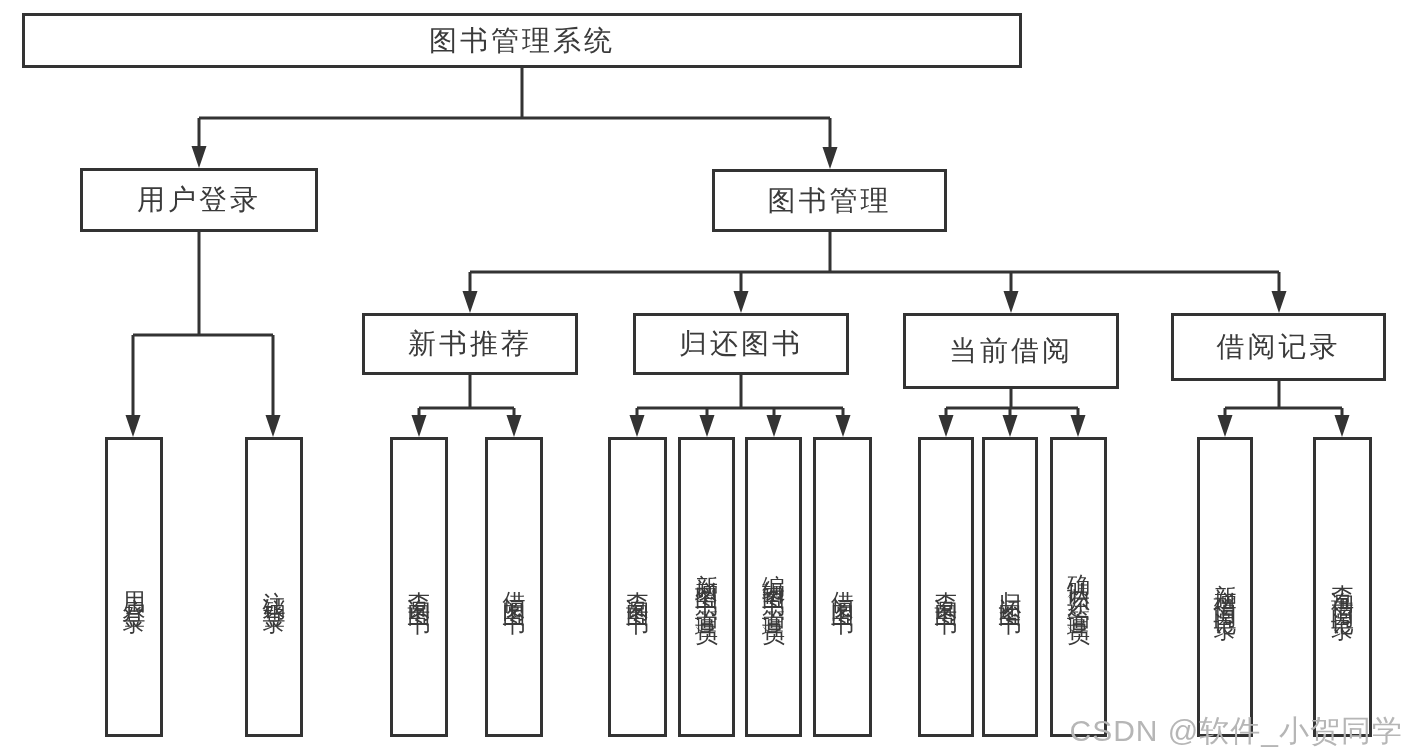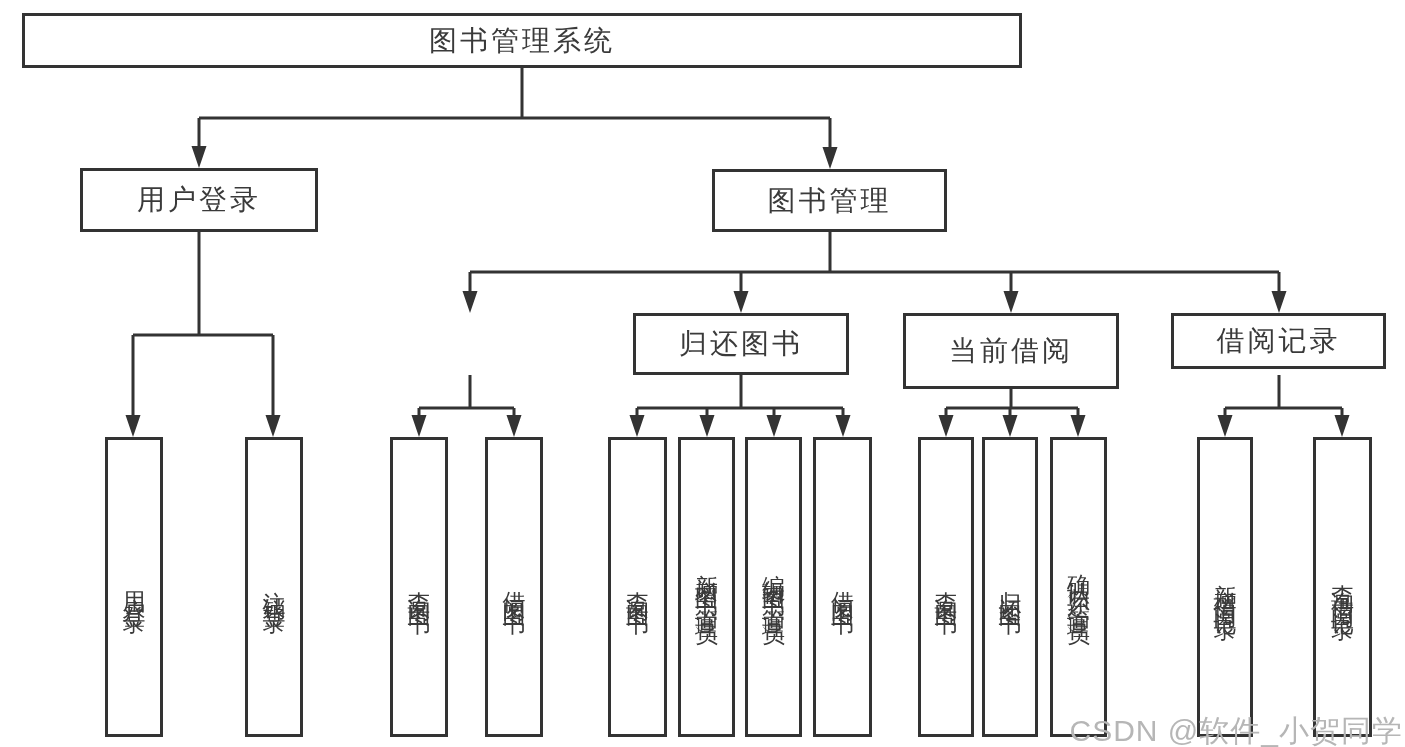--- a/index.html
+++ b/index.html
@@ -65,23 +65,24 @@
       M1070.5 415 H1085.5 L1078 437 Z
       M1217.5 415 H1232.5 L1225 437 Z
       M1334.5 415 H1349.5 L1342 437 Z"></path>
   </svg>
 
   <div class="node hbox" style="left:22px;top:13px;width:1000px;height:55px;">图书管理系统</div>
 
   <div class="node hbox" style="left:80px;top:168px;width:238px;height:64px;">用户登录</div>
   <div class="node hbox" style="left:712px;top:169px;width:235px;height:63px;">图书管理</div>
 
+  <div class="node hbox" style="left:362px;top:313px;width:216px;height:62px;">新书推荐</div>
   <div class="node hbox" style="left:633px;top:313px;width:216px;height:62px;">归还图书</div>
   <div class="node hbox" style="left:903px;top:313px;width:216px;height:76px;">当前借阅</div>
-  <div class="node hbox" style="left:1171px;top:313px;width:215px;height:56px;">借阅记录</div>
+  <div class="node hbox" style="left:1171px;top:313px;width:215px;height:68px;">借阅记录</div>
 
   <div class="node vbox" style="left:105px;top:437px;width:58px;height:300px;">用户登录</div>
   <div class="node vbox" style="left:245px;top:437px;width:58px;height:300px;">注销登录</div>
 
   <div class="node vbox" style="left:390px;top:437px;width:58px;height:300px;">查询图书</div>
   <div class="node vbox" style="left:485px;top:437px;width:58px;height:300px;">借阅图书</div>
 
   <div class="node vbox" style="left:608px;top:437px;width:59px;height:300px;">查询图书</div>
   <div class="node vbox" style="left:678px;top:437px;width:57px;height:300px;">新增图书（管理员）</div>
   <div class="node vbox" style="left:745px;top:437px;width:57px;height:300px;">编辑图书（管理员）</div>

